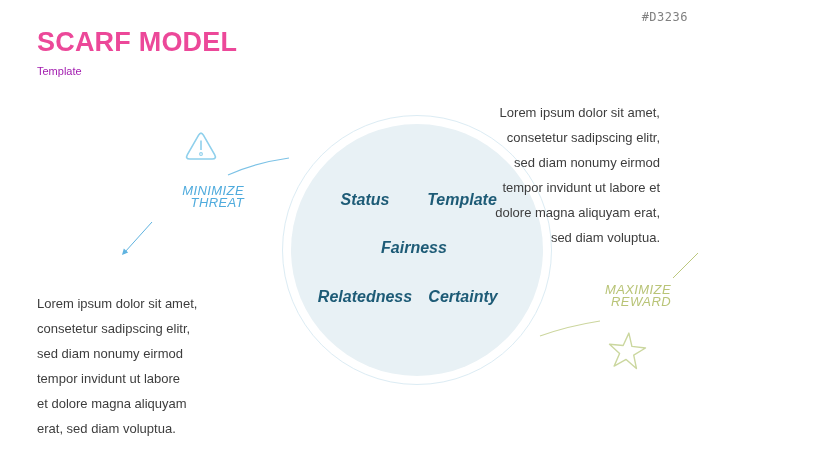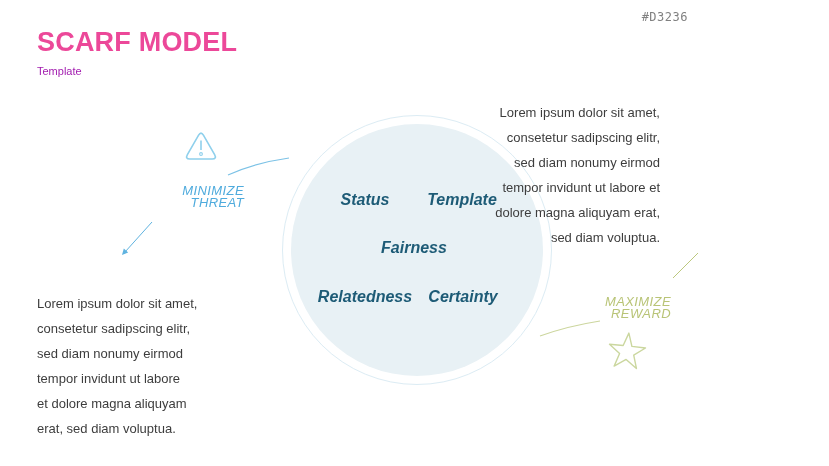--- a/index.html
+++ b/index.html
@@ -44,21 +44,21 @@
   .factor-autonomy{left:414px;top:248px;}
   .factor-relatedness{left:365px;top:297px;text-align:right;}
   .factor-fairness{left:463px;top:297px;}
   
   .annot-label{
     position:absolute;width:84px;text-align:right;
     font-size:13px;font-style:italic;letter-spacing:0.4px;
     line-height:11.5px;white-space:pre-line;
   }
   .threat-label{left:160px;top:185px;color:#4fabdd;}
-  .reward-label{left:587px;top:296px;color:#b9c477;}
+  .reward-label{left:587px;top:284px;color:#b9c477;}
   
   .body-text{
     position:absolute;font-size:13px;line-height:25px;color:#3d3d3d;
     white-space:pre-line;
   }
   .body-left{left:37px;top:291px;text-align:left;}
   .body-right{right:38px;top:100px;text-align:right;}
   
   .icon{position:absolute;}
   .warning-icon{left:180px;top:126px;}

